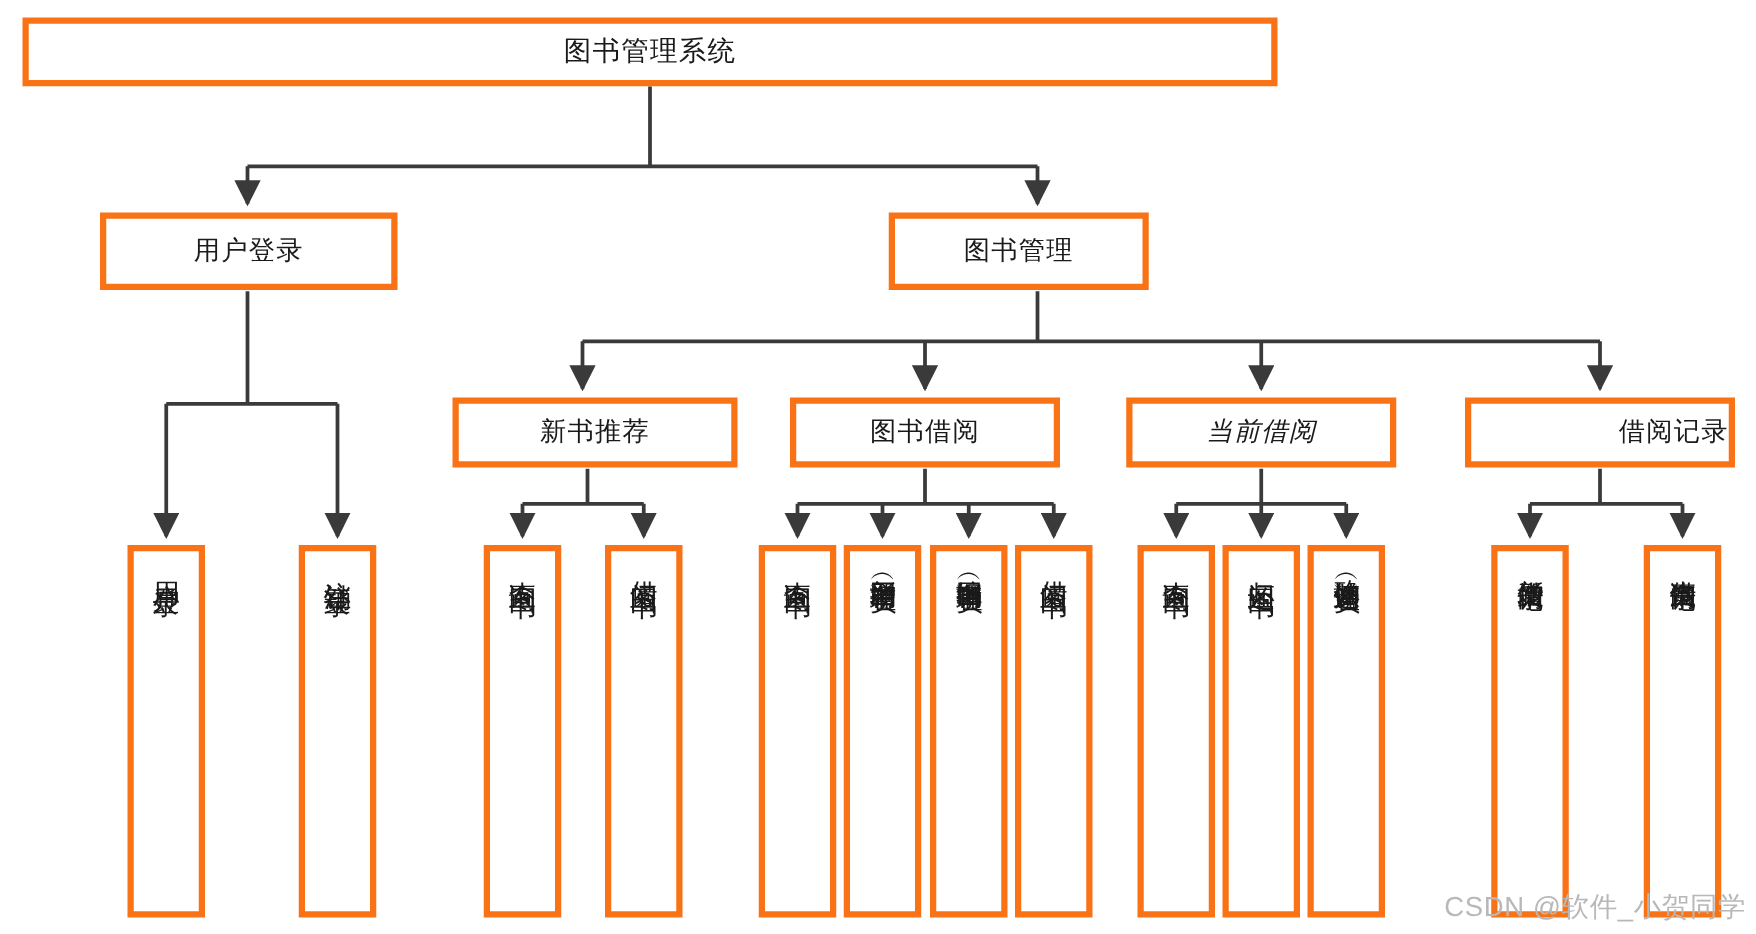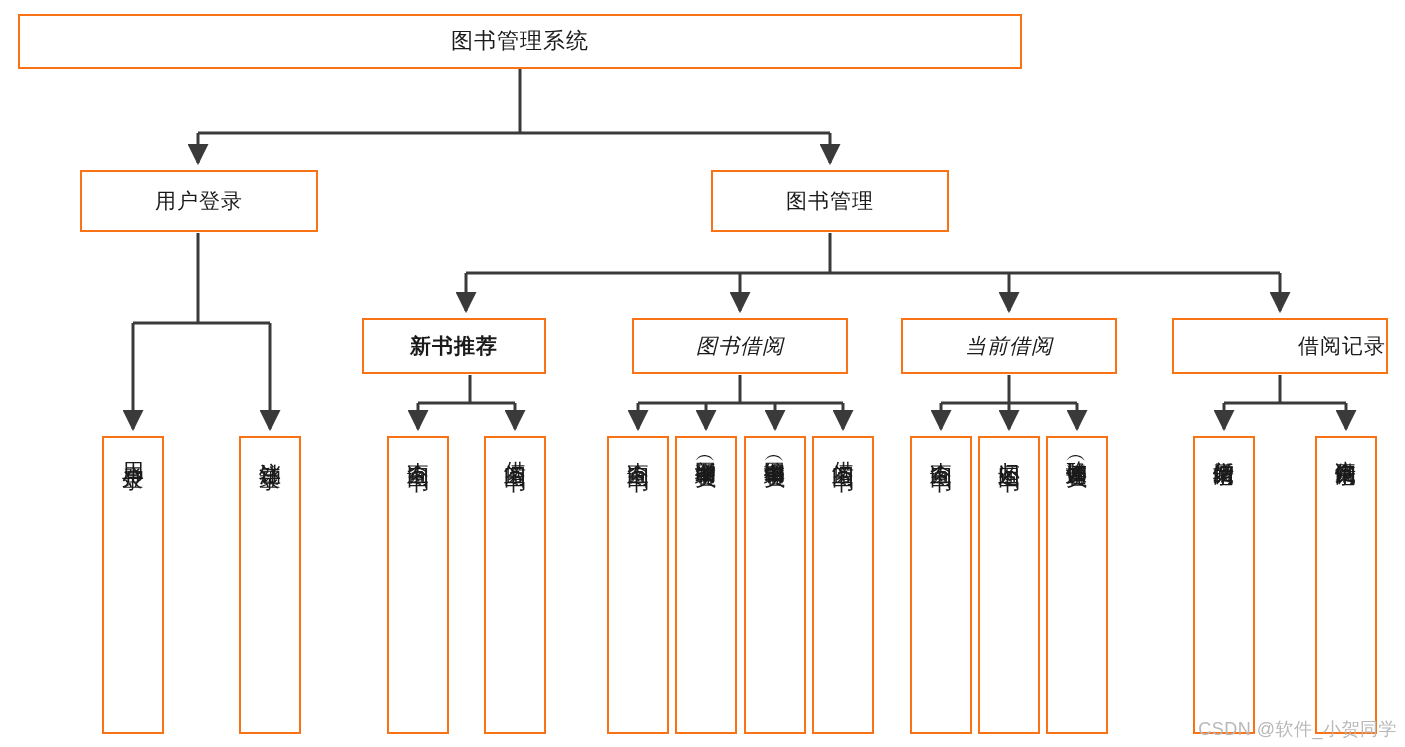--- a/index.html
+++ b/index.html
@@ -23,21 +23,21 @@
     position: absolute;
     left: 0;
     top: 0;
     width: 1405px;
     height: 747px;
   }
   .node {
     position: absolute;
     box-sizing: border-box;
     background: #ffffff;
-    border: 2px solid #f97316;
+    border: 5px solid #f97316;
     display: flex;
     align-items: center;
     justify-content: center;
     z-index: 2;
   }
   .node .node-label {
     color: #1a1a1a;
     text-align: center;
     line-height: 1.12;
     white-space: nowrap;
@@ -66,21 +66,21 @@
     white-space: nowrap;
   }
   .node.vert.tall-text .node-label {
     font-size: 21px;
     letter-spacing: 1px;
   }
   .watermark {
     position: absolute;
     right: 8px;
     bottom: 6px;
-    font-size: 18px;
+    font-size: 22px;
     color: #b8b8b8;
     letter-spacing: 0.5px;
     z-index: 3;
     white-space: nowrap;
   }
 </style>
 </head>
 <body>
 
 <div id="diagram-root">
@@ -135,28 +135,28 @@
     </g>
   </svg>
 
   <div class="node root horiz" style="left:18px; top:14px; width:1004px; height:55px;">
     <span class="node-label">图书管理系统</span>
   </div>
 
   <div class="node horiz" style="left:80px; top:170px; width:238px; height:62px;">
     <span class="node-label">用户登录</span>
   </div>
-  <div class="node horiz" style="left:711px; top:170px; width:238px; height:62px;">
+  <div class="node horiz" style="left:711px; top:170px; width:208px; height:62px;">
     <span class="node-label">图书管理</span>
   </div>
 
-  <div class="node horiz" style="left:362px; top:318px; width:184px; height:56px;font-weight:bold;">
+  <div class="node horiz" style="left:362px; top:318px; width:228px; height:56px;">
     <span class="node-label">新书推荐</span>
   </div>
-  <div class="node horiz" style="left:632px; top:318px; width:216px; height:56px;font-style:italic;">
+  <div class="node horiz" style="left:632px; top:318px; width:216px; height:56px;">
     <span class="node-label">图书借阅</span>
   </div>
   <div class="node horiz" style="left:901px; top:318px; width:216px; height:56px;font-style:italic;">
     <span class="node-label">当前借阅</span>
   </div>
   <div class="node horiz" style="left:1172px; top:318px; width:216px; height:56px;justify-content:flex-end;">
     <span class="node-label">借阅记录</span>
   </div>
 
   <div class="node vert" style="left:102px; top:436px; width:62px; height:298px;">

